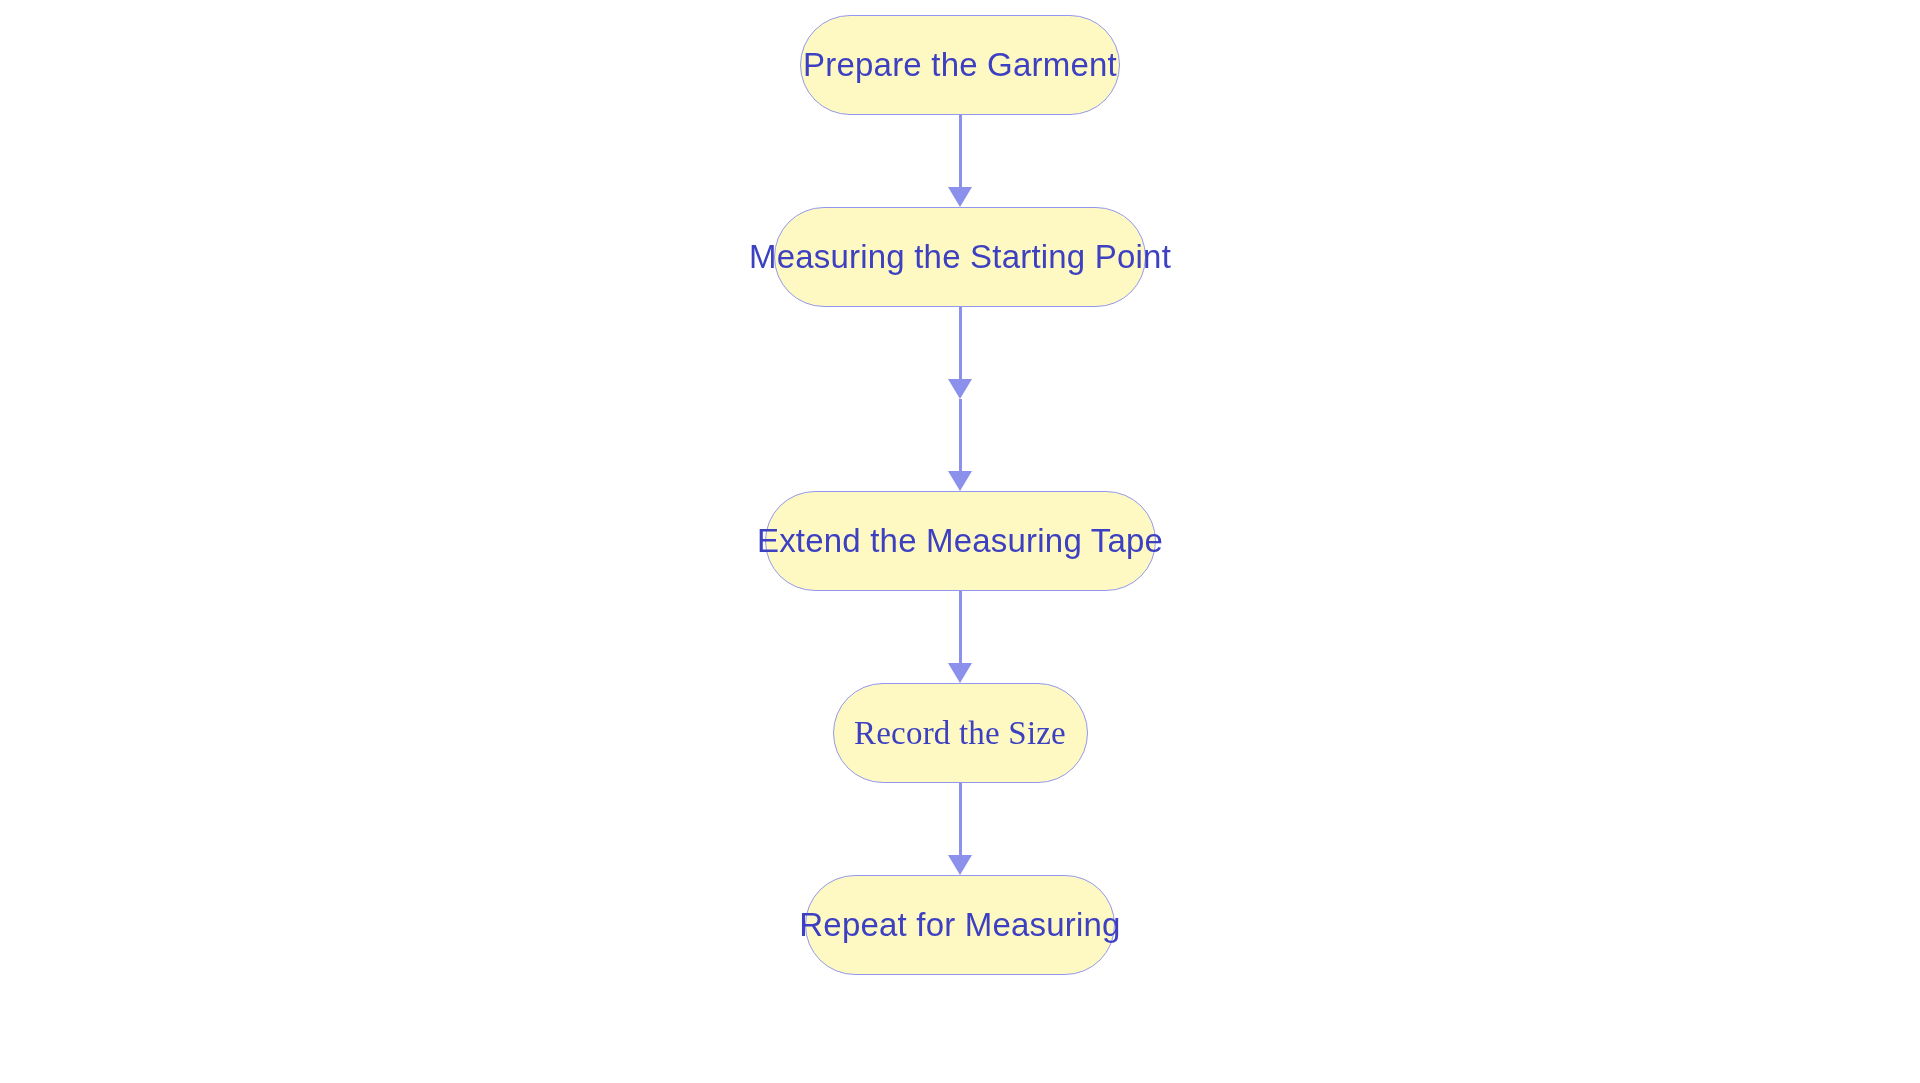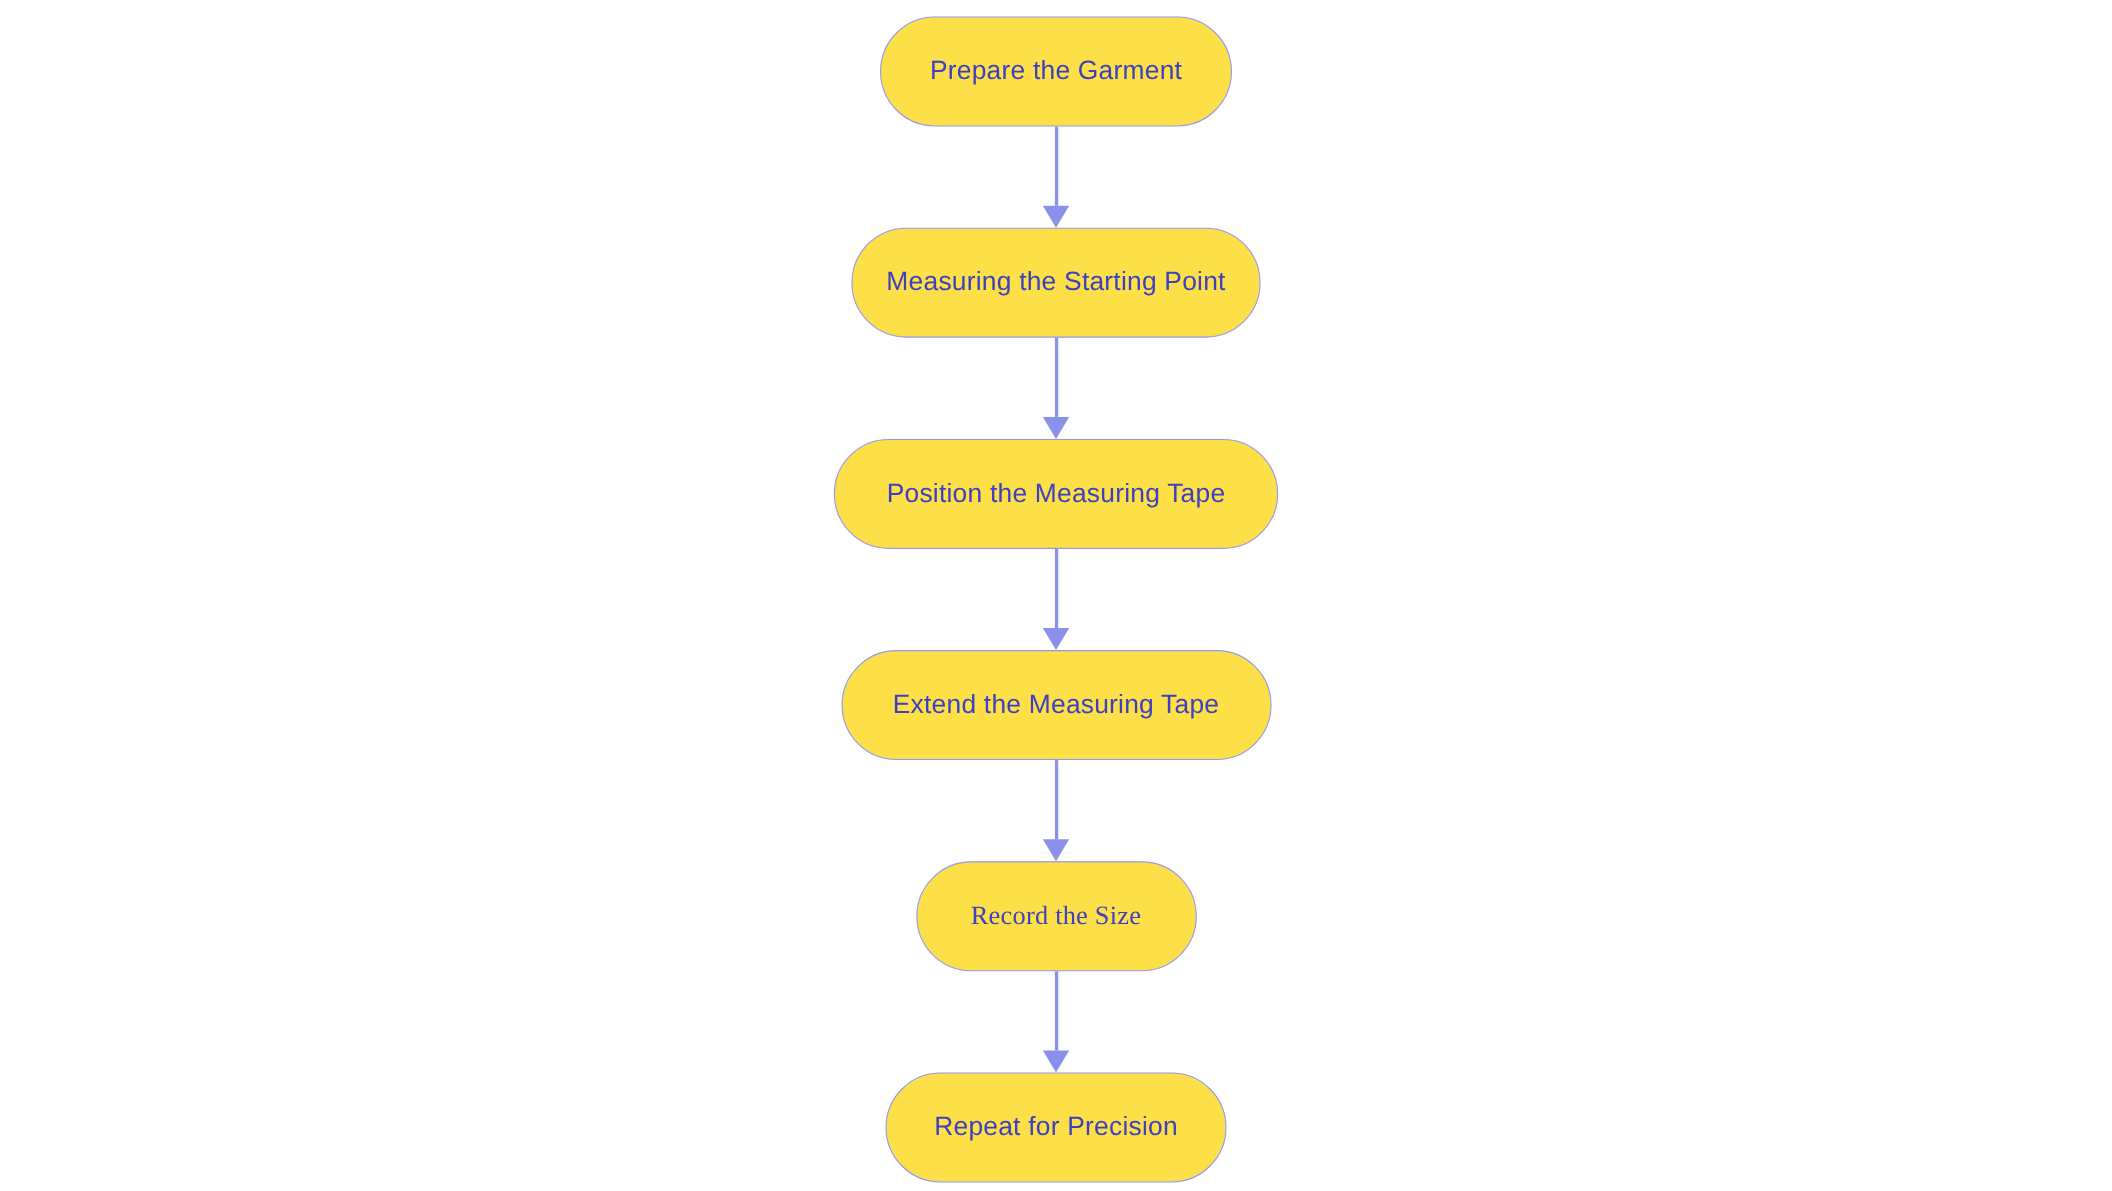--- a/index.html
+++ b/index.html
@@ -17,25 +17,25 @@
     flex-direction: column;
     align-items: center;
     padding-top: 15px;
   }
   .node {
     height: 100px;
     flex: 0 0 auto;
     display: flex;
     align-items: center;
     justify-content: center;
-    background: #fde047;
+    background: #fef9c3;
     border: 1.5px solid #9298ee;
     border-radius: 50px;
     color: #3c40c1;
-    font-size: 24px;
+    font-size: 33px;
     letter-spacing: 0.2px;
     white-space: nowrap;
     text-align: center;
   }
   .node-1 { width: 320px; }
   .node-2 { width: 372px; }
   .node-3 { width: 404px; }
   .node-4 { width: 391px; }
   .node-5 { width: 255px; font-family: Liberation Serif, serif; }
   .node-6 { width: 310px; }
@@ -76,23 +76,20 @@
 
   <div class="node node-2">
     <span>Measuring the Starting Point</span>
   </div>
 
   <div class="connector">
     <div class="connector-line"></div>
     <div class="connector-head"></div>
   </div>
 
-  <div class="node node-3">
-    <span>Position the Measuring Tape</span>
-  </div>
 
   <div class="connector">
     <div class="connector-line"></div>
     <div class="connector-head"></div>
   </div>
 
   <div class="node node-4">
     <span>Extend the Measuring Tape</span>
   </div>
 
@@ -104,16 +101,16 @@
   <div class="node node-5">
     <span>Record the Size</span>
   </div>
 
   <div class="connector">
     <div class="connector-line"></div>
     <div class="connector-head"></div>
   </div>
 
   <div class="node node-6">
-    <span>Repeat for Precision</span>
+    <span>Repeat for Measuring</span>
   </div>
 
 </div>
 
 </body></html>

